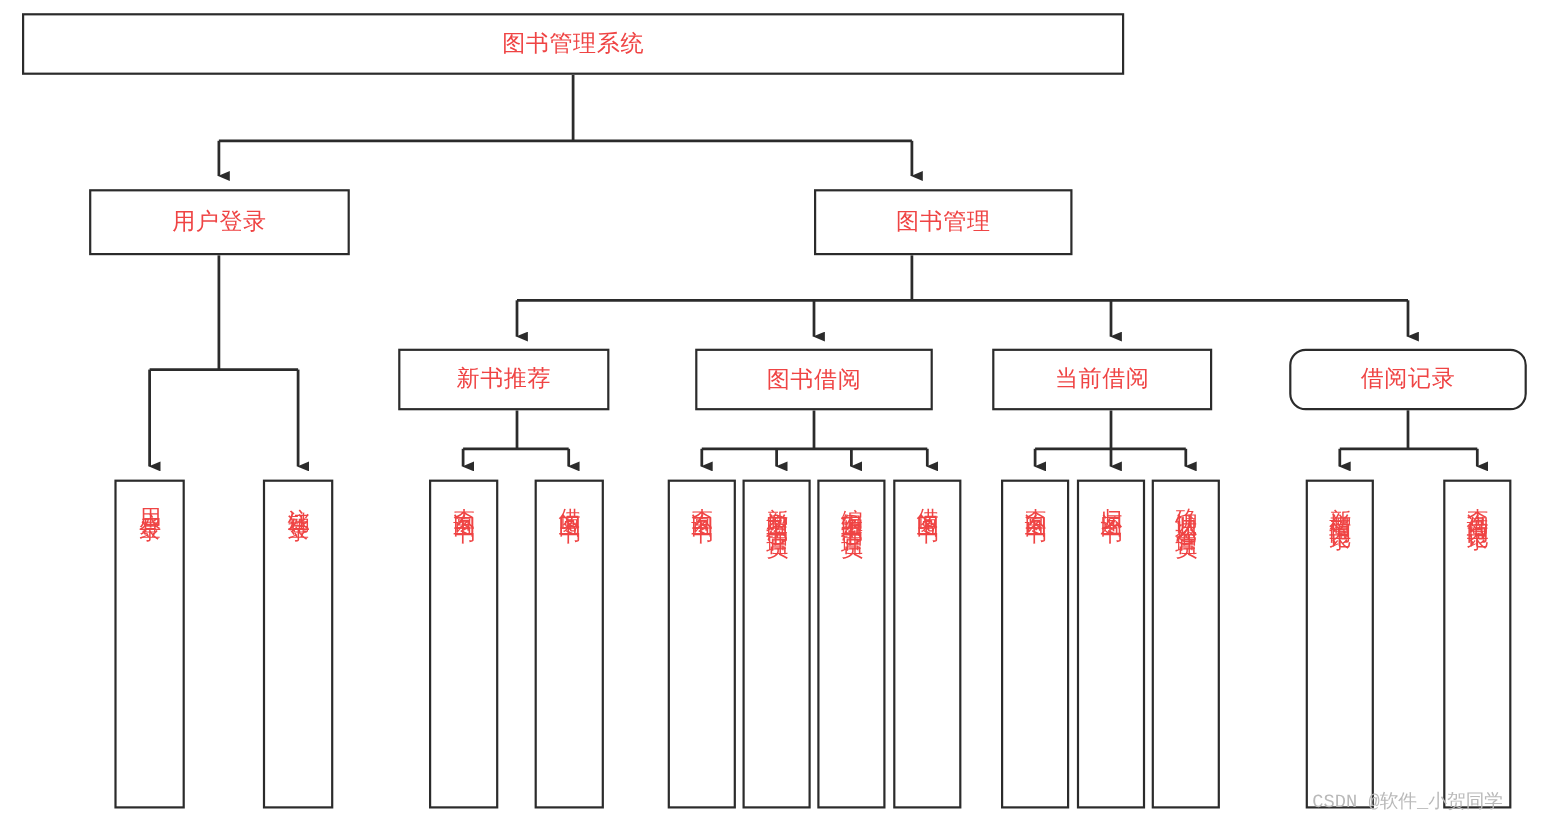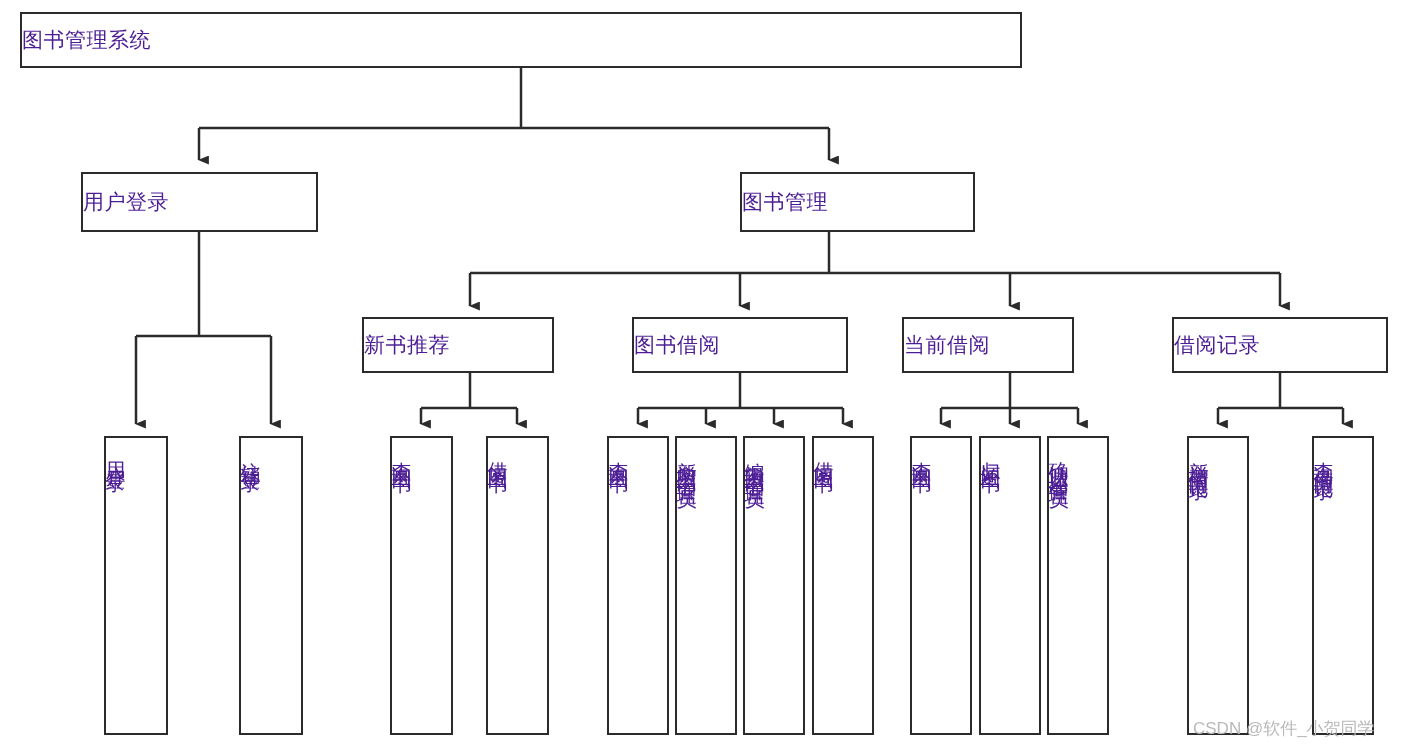--- a/index.html
+++ b/index.html
@@ -26,22 +26,22 @@
     height: 747px;
     pointer-events: none;
   }
   .node {
     position: absolute;
     box-sizing: border-box;
     background: #ffffff;
     border: 2.5px solid #2b2b2b;
     display: flex;
     align-items: center;
-    justify-content: flex-start;
-    color: #4c1d95;
+    justify-content: center;
+    color: #ef4444;
     z-index: 2;
   }
   .node .lbl {
     display: block;
     text-align: center;
     line-height: 1.18;
     letter-spacing: 0.5px;
   }
   
   .node.h .lbl {
@@ -138,24 +138,24 @@
   <div class="node h" style="left:712px; top:172px; width:235px; height:60px;margin-left:28px;">
     <span class="lbl">图书管理</span>
   </div>
 
   <div class="node h" style="left:362px; top:317px; width:192px; height:56px;">
     <span class="lbl">新书推荐</span>
   </div>
   <div class="node h" style="left:632px; top:317px; width:216px; height:56px;font-family:Liberation Serif, serif;">
     <span class="lbl">图书借阅</span>
   </div>
-  <div class="node h" style="left:902px; top:317px; width:172px; height:56px;">
+  <div class="node h" style="left:902px; top:317px; width:200px; height:56px;">
     <span class="lbl">当前借阅</span>
   </div>
-  <div class="node h" style="left:1172px; top:317px; width:216px; height:56px;">
+  <div class="node h" style="left:1172px; top:317px; width:216px; height:56px;border-radius:15px;">
     <span class="lbl">借阅记录</span>
   </div>
 
   <div class="node v" style="left:104px; top:436px; width:64px; height:299px;">
     <span class="lbl">用户登录</span>
   </div>
   <div class="node v" style="left:239px; top:436px; width:64px; height:299px;">
     <span class="lbl">注销登录</span>
   </div>
 
@@ -189,15 +189,15 @@
     <span class="lbl">确认归还（管理员）</span>
   </div>
 
   <div class="node v" style="left:1187px; top:436px; width:62px; height:299px;">
     <span class="lbl">新增借阅记录</span>
   </div>
   <div class="node v" style="left:1312px; top:436px; width:62px; height:299px;">
     <span class="lbl">查询借阅记录</span>
   </div>
 
-  <div class="watermark" style="left:1193px; top:717px;">CSDN @软件_小贺同学</div>
+  <div class="watermark" style="left:1193px; top:717px;font-family:Liberation Mono, monospace;">CSDN @软件_小贺同学</div>
 
 </div>
 
 </body></html>

